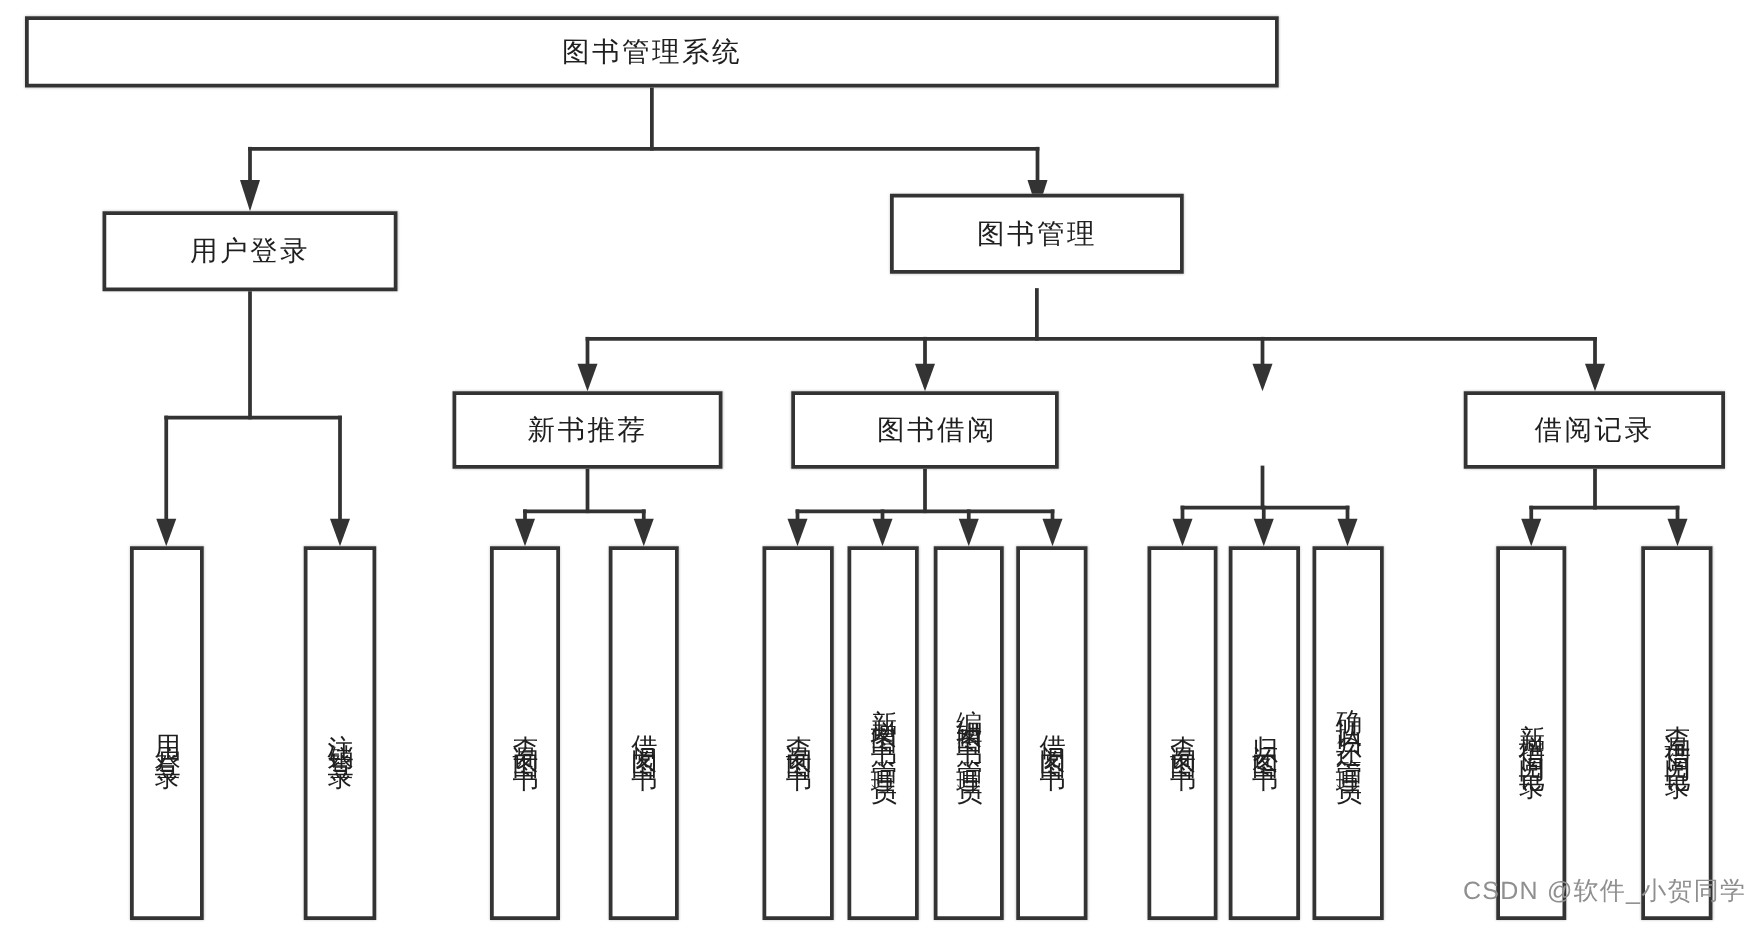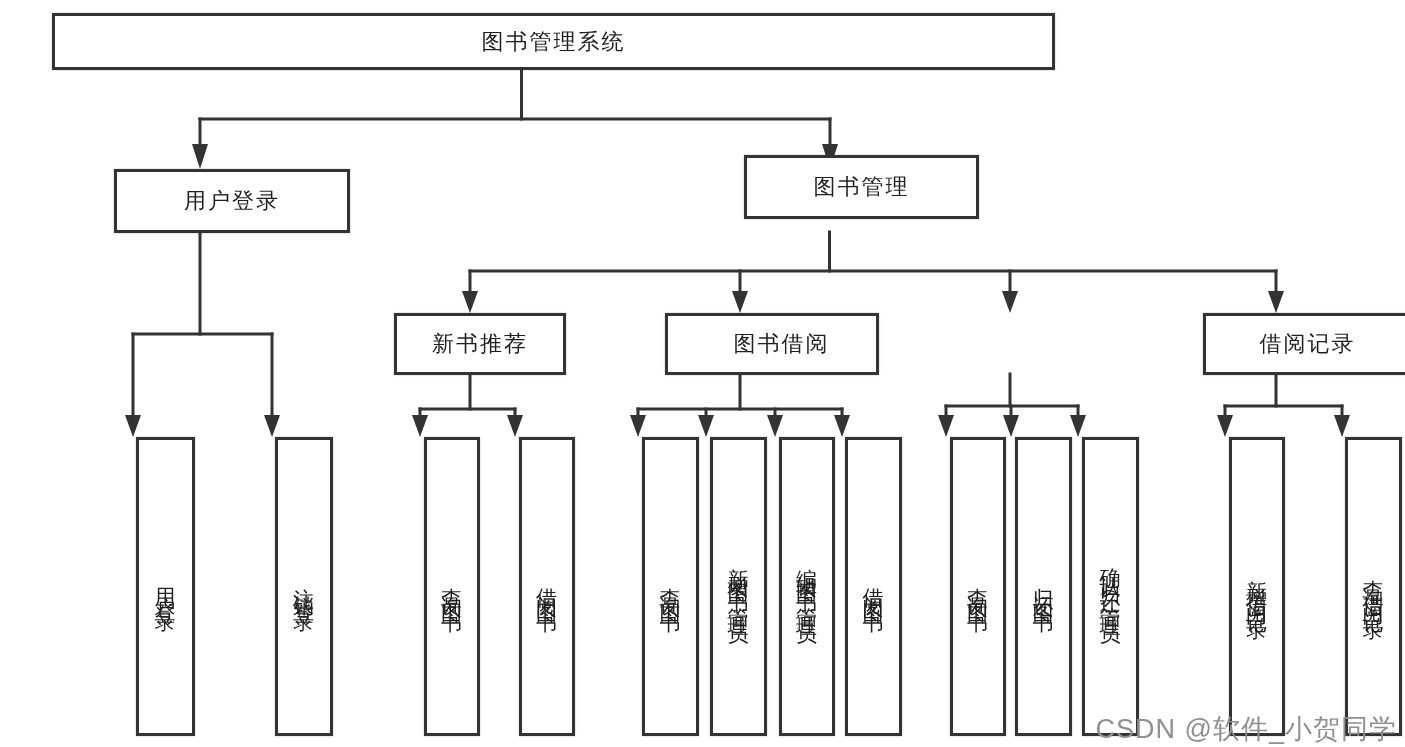--- a/index.html
+++ b/index.html
@@ -23,61 +23,60 @@
     border: 3px solid #333333;
     background: #ffffff;
     color: #1f1f1f;
     display: flex;
     align-items: center;
     justify-content: center;
     font-size: 22px;
     letter-spacing: 2px;
     z-index: 2;
     box-shadow: 0 0 2px rgba(0,0,0,0.25);
-    margin-left: 32px;
   }
   .leaf {
     top: 437px;
     height: 299px;
     writing-mode: vertical-rl;
     text-orientation: mixed;
     font-size: 21px;
     letter-spacing: 8px;
     line-height: 1;
     text-align: center;
   }
   
   #n-root    { left: 20px;   top: 13px;  width: 1003px; height: 57px; }
   
   #n-login   { left: 82px;   top: 169px; width: 236px;  height: 64px; }
   #n-mgmt    { left: 712px;  top: 155px; width: 235px;  height: 64px; }
   
-  #n-newrec  { left: 362px;  top: 313px; width: 172px;  height: 62px; }
+  #n-newrec  { left: 362px;  top: 313px; width: 216px;  height: 62px; }
   #n-borrow  { left: 633px;  top: 313px; width: 214px;  height: 62px; padding-left: 19px; }
   #n-current { left: 903px;  top: 313px; width: 214px;  height: 62px; }
   #n-record  { left: 1171px; top: 313px; width: 209px;  height: 62px; }
   
   #l-a1 { left: 104px;  width: 59px; }
   #l-a2 { left: 243px;  width: 58px; }
   #l-b1 { left: 392px;  width: 56px; }
   #l-b2 { left: 487px;  width: 56px; }
   #l-c1 { left: 610px;  width: 57px; }
   #l-c2 { left: 678px;  width: 57px; }
   #l-c3 { left: 747px;  width: 56px; }
   #l-c4 { left: 813px;  width: 57px; }
   #l-d1 { left: 918px;  width: 56px; }
   #l-d2 { left: 983px;  width: 57px; }
   #l-d3 { left: 1050px; width: 57px; }
   #l-e1 { left: 1197px; width: 56px; }
   #l-e2 { left: 1313px; width: 57px; }
   #watermark {
     position: absolute;
     right: 8px;
-    bottom: 0;
-    font-size: 27px;
+    bottom: 21px;
+    font-size: 20px;
     color: #8f8f8f;
     letter-spacing: 1px;
     z-index: 3;
     white-space: nowrap;
   }
 </style>
 </head>
 <body>
 
 <div id="canvas">

